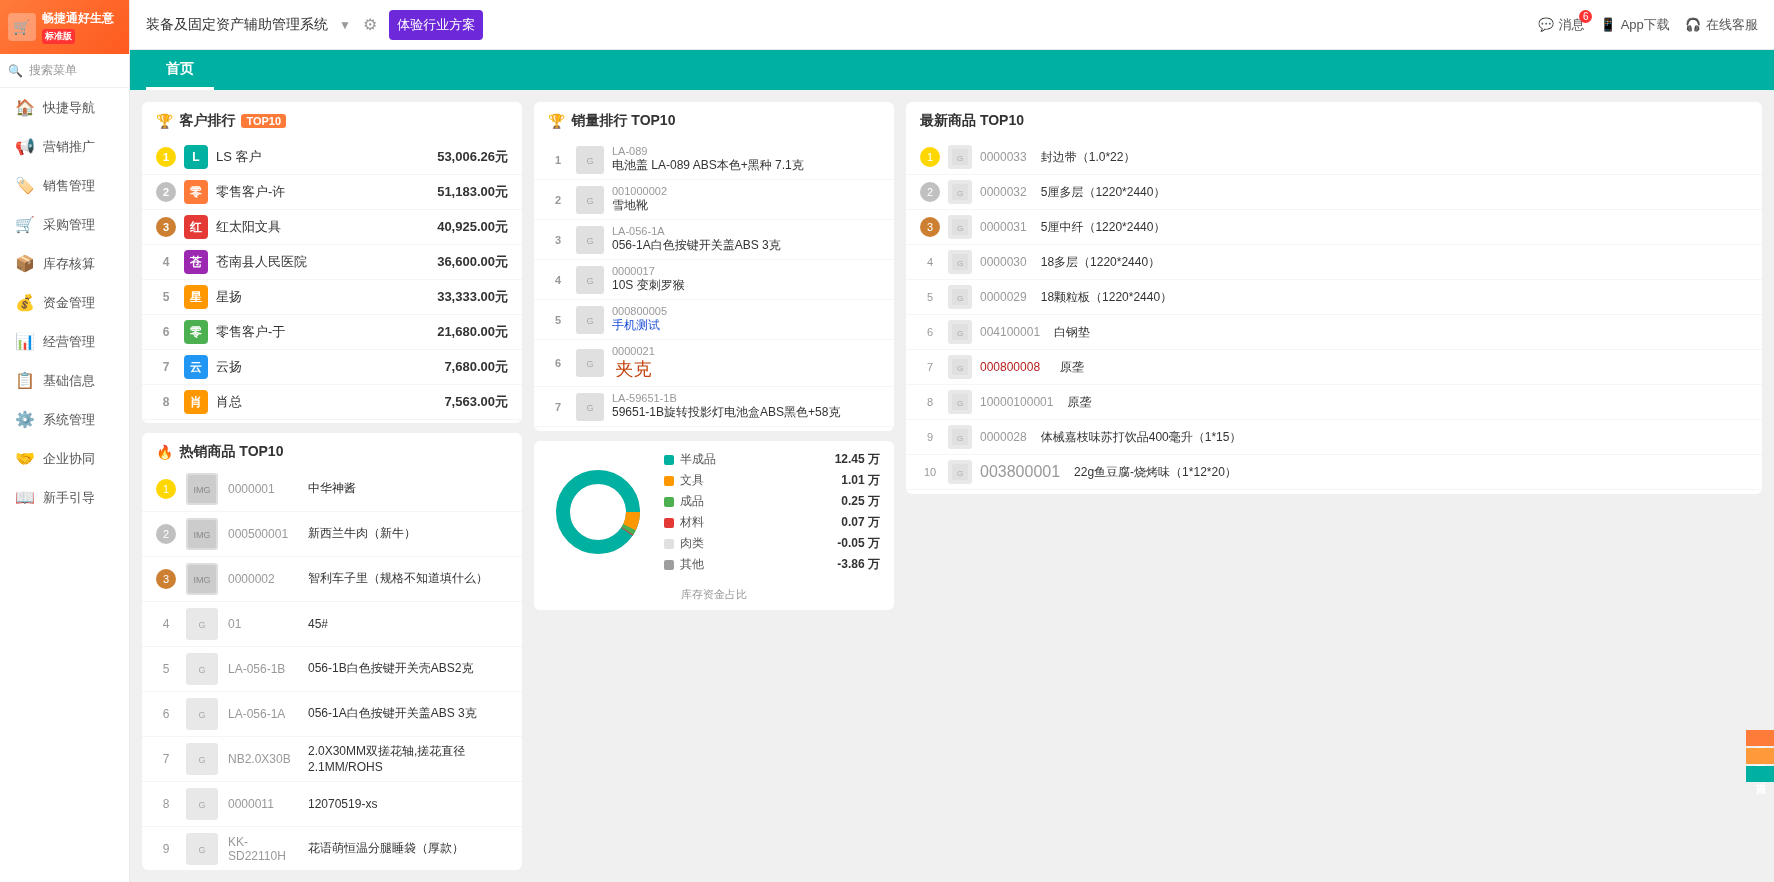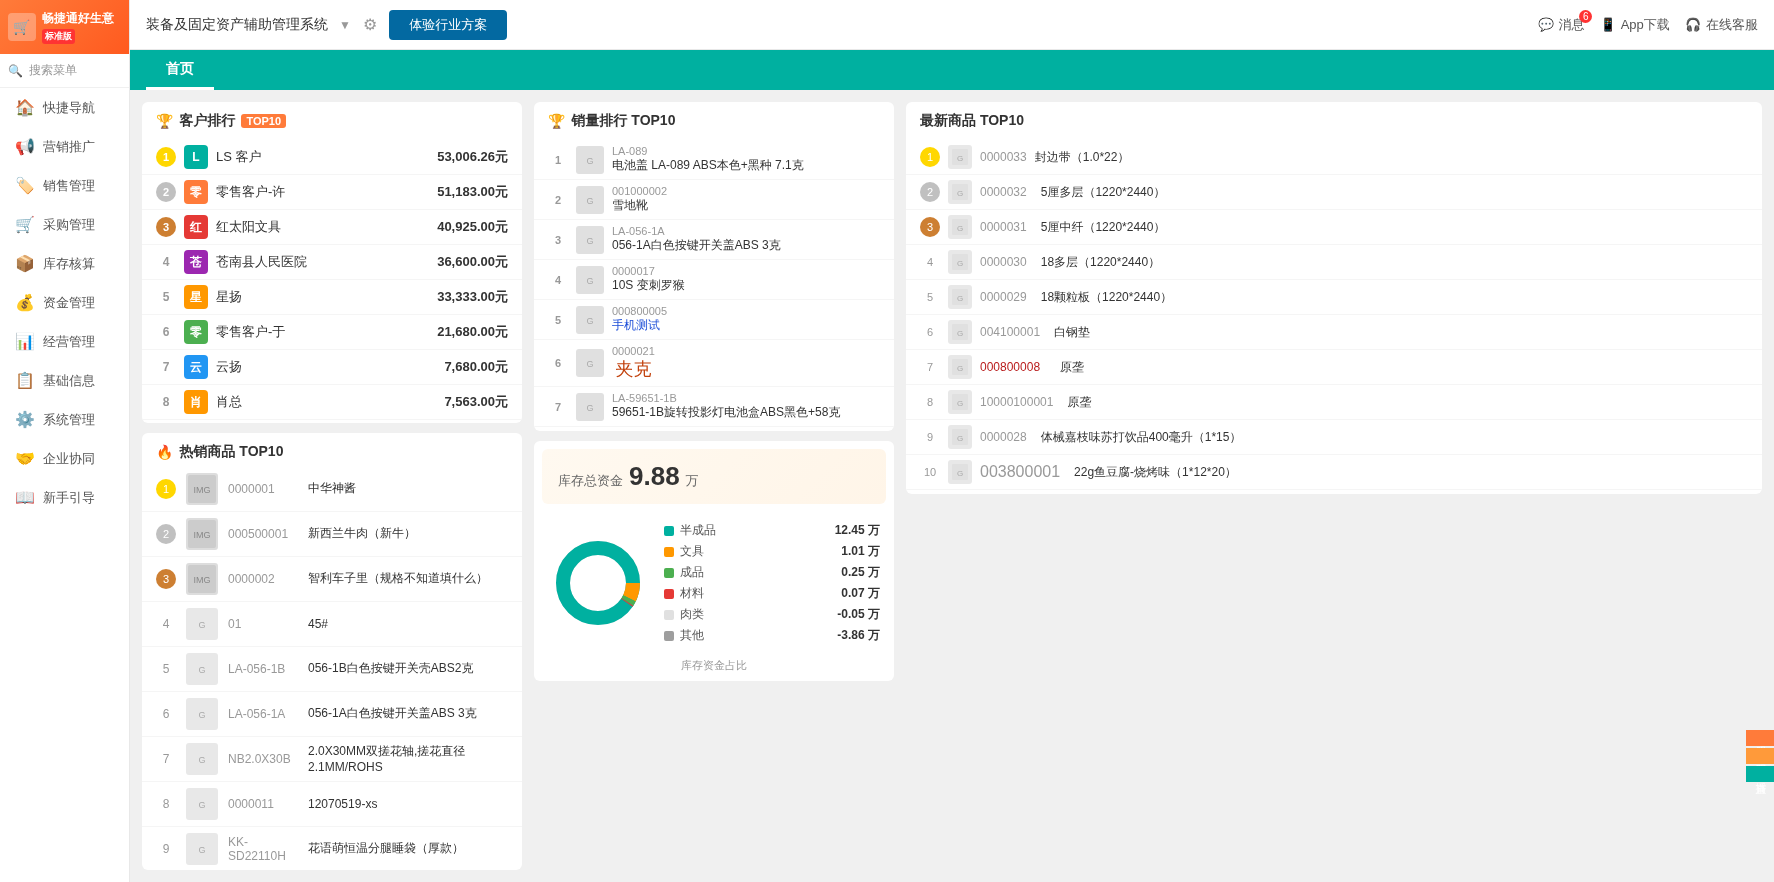--- a/index.html
+++ b/index.html
@@ -97,24 +97,24 @@
     .header-app-name {
       font-size: 14px;
       color: #333;
       display: flex;
       align-items: center;
       gap: 11px;
     }
     .header-app-name .chevron { color: #999; font-size: 12px; }
     .header-gear { color: #999; font-size: 16px; cursor: pointer; }
     .btn-trial {
-      background: #0369a1;
+      background: #6d28d9;
       color: #fff;
       border: none;
-      padding: 6px 20px;
+      padding: 6px 8px;
       border-radius: 4px;
       font-size: 13px;
       cursor: pointer;
     }
     .header-right {
       display: flex;
       align-items: center;
       gap: 16px;
       color: #555;
       font-size: 13px;
@@ -772,25 +772,20 @@
     </div>
     <div>
       <div class="product-code">LA-59651-1B</div>
       <div style="font-size:12px;color:#333;">59651-1B旋转投影灯电池盒ABS黑色+58克</div>
     </div>
   </div>
           </div>
       </div>
 
       <div class="card">
-        <div class="inventory-total">
-          <span class="label">库存总资金</span>
-          <span class="amount">9.88</span>
-          <span class="unit">万</span>
-        </div>
         <div class="chart-area">
           <svg class="donut-chart" viewBox="0 0 100 100">
 
             <circle cx="50" cy="50" r="35" fill="none" stroke="#e0e0e0" stroke-width="14"></circle>
             <circle cx="50" cy="50" r="35" fill="none" stroke="#00b0a0" stroke-width="14" stroke-dasharray="220 0" stroke-dashoffset="0"></circle>
             <circle cx="50" cy="50" r="35" fill="none" stroke="#ff9800" stroke-width="14" stroke-dasharray="16 204" stroke-dashoffset="-220"></circle>
             <circle cx="50" cy="50" r="35" fill="none" stroke="#4caf50" stroke-width="14" stroke-dasharray="4 216" stroke-dashoffset="-236"></circle>
             <circle cx="50" cy="50" r="35" fill="none" stroke="#e53935" stroke-width="14" stroke-dasharray="1 219" stroke-dashoffset="-240"></circle>
           </svg>
           <div class="legend" id="inventory-legend">
@@ -837,21 +832,21 @@
         </div>
         <div id="new-products-list" class="top10-list">
             <div class="top10-item">
     <div class="top10-rank" style="background:#ffd700;color:#fff;">1</div>
     <div style="width:24px;height:24px;background:#e8e8e8;border-radius:3px;display:flex;align-items:center;justify-content:center;flex-shrink:0;">
       <svg width="16" height="16" viewBox="0 0 16 16">
                   <rect width="16" height="16" fill="#e0e0e0" rx="1"></rect>
                   <text x="8" y="12" text-anchor="middle" font-size="8" fill="#aaa">G</text>
                 </svg>
     </div>
-    <span style="color:#999;font-size:12px;">0000033</span>
+    <span style="color:#999;font-size:12px;margin-right:6px;">0000033</span>
     <span style="color:#333;font-size:12px;">封边带（1.0*22）</span>
   </div>
             <div class="top10-item">
     <div class="top10-rank" style="background:#c0c0c0;color:#fff;">2</div>
     <div style="width:24px;height:24px;background:#e8e8e8;border-radius:3px;display:flex;align-items:center;justify-content:center;flex-shrink:0;">
       <svg width="16" height="16" viewBox="0 0 16 16">
                   <rect width="16" height="16" fill="#e0e0e0" rx="1"></rect>
                   <text x="8" y="12" text-anchor="middle" font-size="8" fill="#aaa">G</text>
                 </svg>
     </div>

